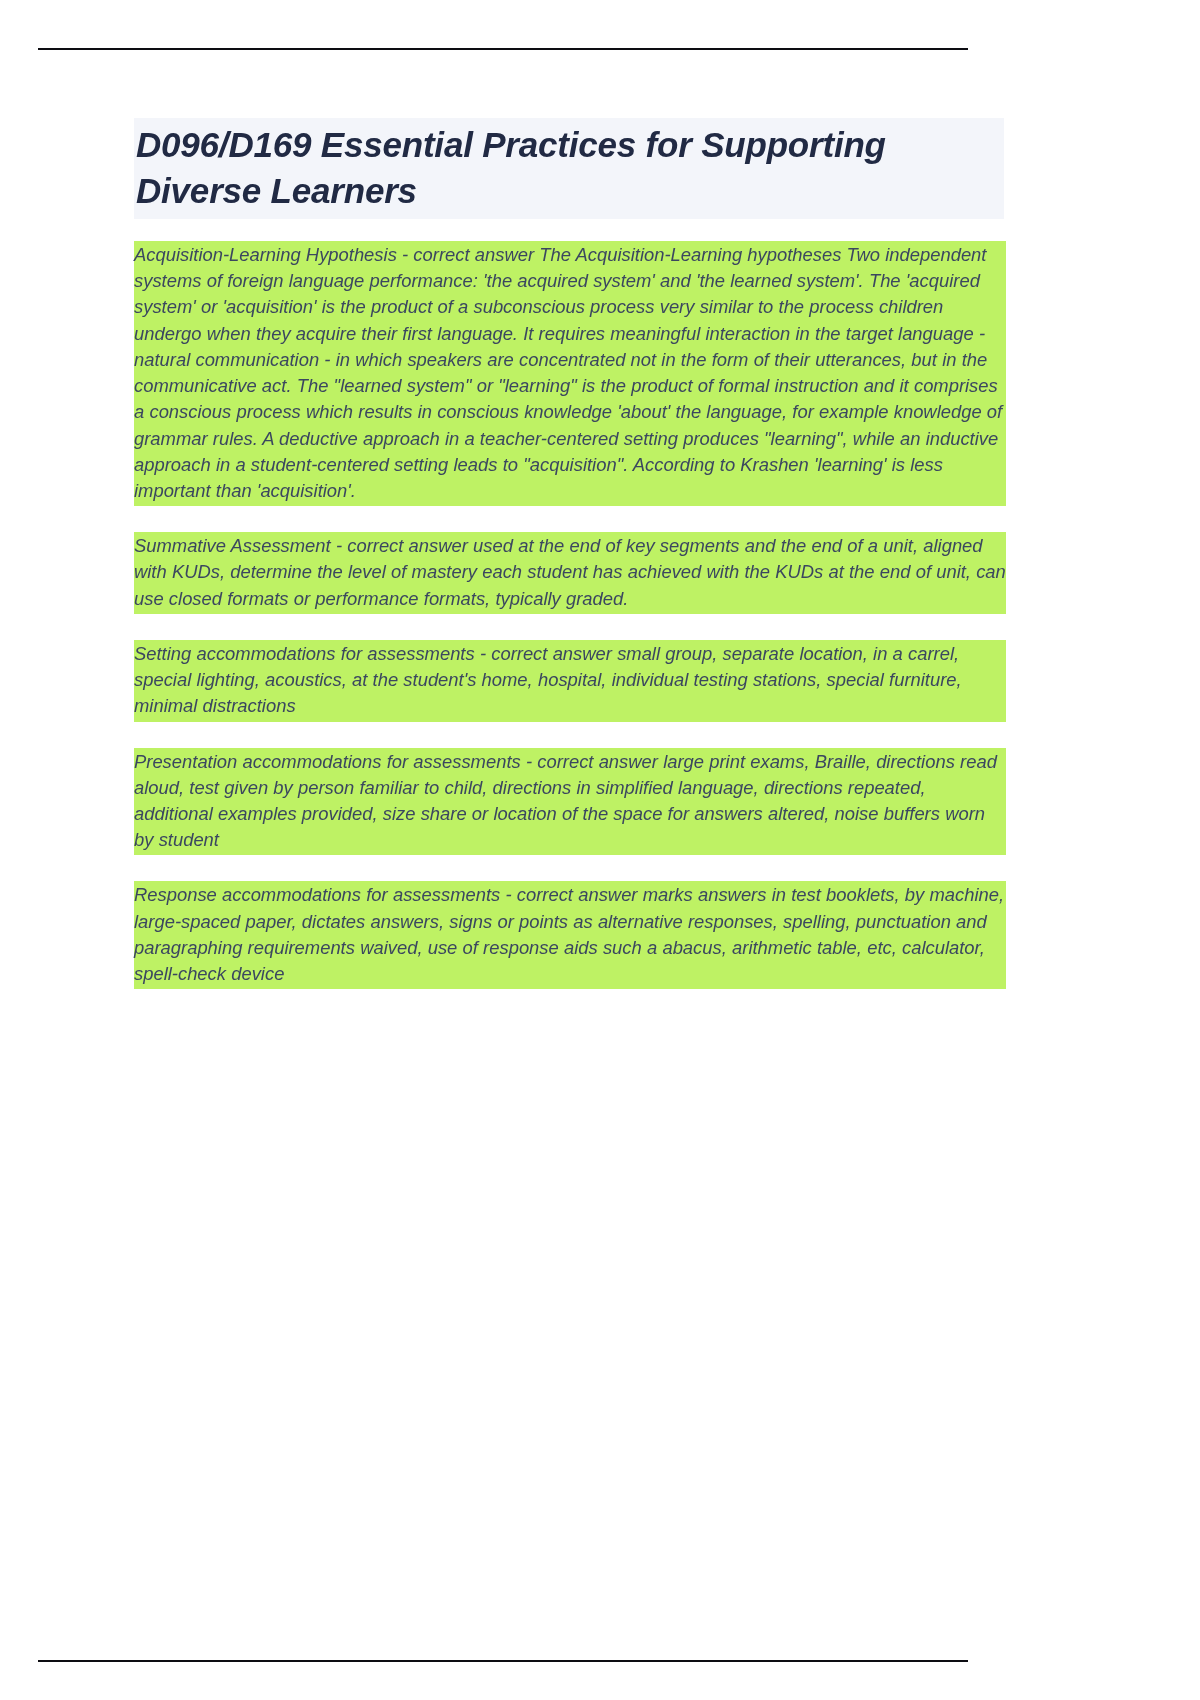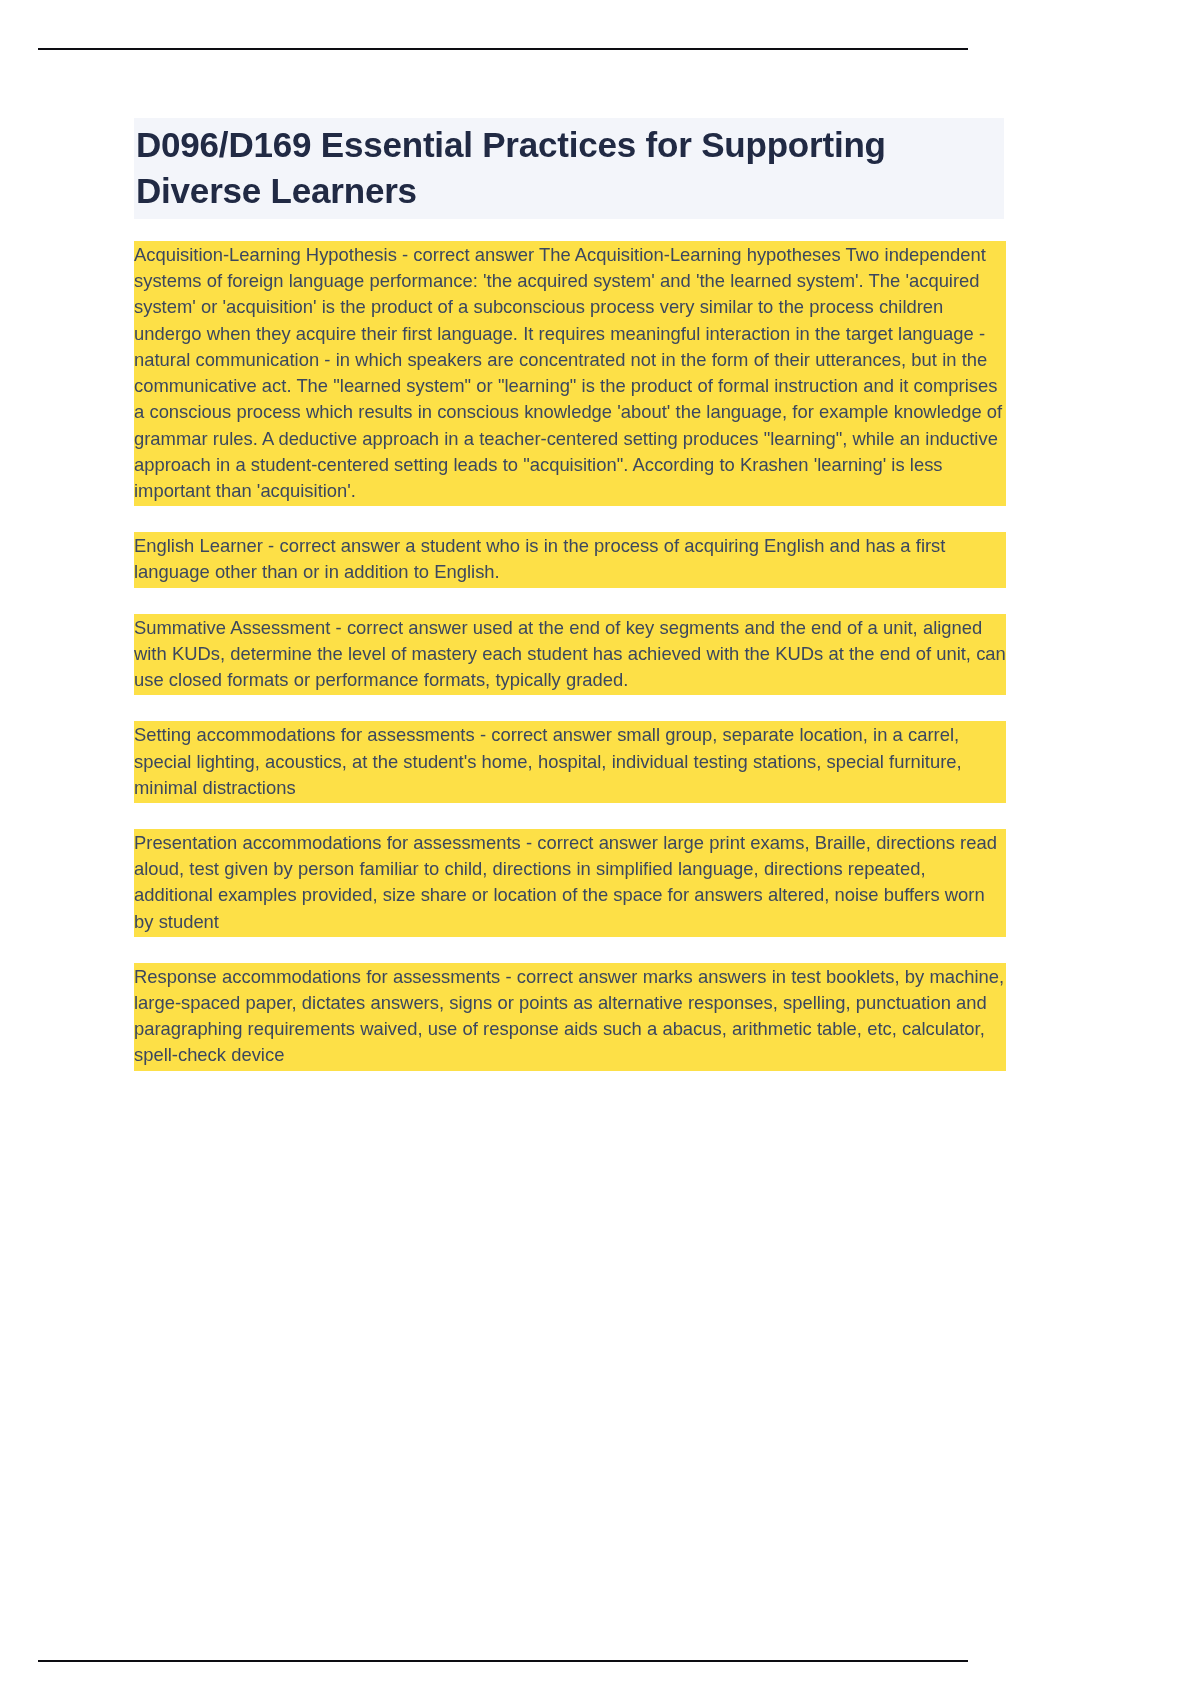--- a/index.html
+++ b/index.html
@@ -13,20 +13,21 @@
     font-family: "Liberation Sans", sans-serif;
     -webkit-font-smoothing: antialiased;
   }
 
   .page {
     position: relative;
     width: 1008px;
     height: 1700px;
     background: #ffffff;
     box-sizing: border-box;
+    font-style: italic;
   }
 
   
   .top-rule {
     position: absolute;
     top: 48px;
     left: 38px;
     right: 40px;
     height: 2px;
     background: #0d0d12;
@@ -61,21 +62,21 @@
     width: 870px;
     padding: 4px 0 6px 2px;
     box-sizing: border-box;
   }
 
   .para {
     margin: 0 0 26px 0;
     font-size: 18.4px;
     line-height: 1.425;
     color: #3b475f;
-    background: #fde047;
+    background: #bef264;
     padding: 1px 0 2px 0;
     text-align: left;
     word-spacing: 0.1px;
   }
 
   .para:last-child {
     margin-bottom: 0;
   }
 
   
@@ -94,21 +95,20 @@
 <div class="page">
 
   <div class="top-rule"></div>
 
   <div class="content">
 
     <h1 class="doc-title">D096/D169 Essential Practices for Supporting Diverse Learners</h1>
 
     <p class="para">Acquisition-Learning Hypothesis - correct  answer  The Acquisition-Learning hypotheses Two independent systems of foreign language performance: 'the acquired system' and 'the learned system'. The 'acquired system' or 'acquisition' is the product of a subconscious process very similar to the process children undergo when they acquire their first language. It requires meaningful interaction in the target language - natural communication - in which speakers are concentrated not in the form of their utterances, but in the communicative act. The "learned system" or "learning" is the product of formal instruction and it comprises a conscious process which results in conscious knowledge 'about' the language, for example knowledge of grammar rules. A deductive approach in a teacher-centered setting produces "learning", while an inductive approach in a student-centered setting leads to "acquisition". According to Krashen 'learning' is less important than 'acquisition'.</p>
 
-    <p class="para">English Learner - correct  answer  a student who is in the process of acquiring English and has a first language other than or in addition to English.</p>
 
 
     <p class="para">Summative Assessment - correct  answer  used at the end of key segments and the end of a unit, aligned with KUDs, determine the level of mastery each student has achieved with the KUDs at the end of unit, can use closed formats or performance formats, typically graded.</p>
 
 
     <p class="para">Setting accommodations for assessments - correct  answer  small group, separate location, in a carrel, special lighting, acoustics, at the student's home, hospital, individual testing stations, special furniture, minimal distractions</p>
 
     <p class="para">Presentation accommodations for assessments - correct  answer  large print exams, Braille, directions read aloud, test given by person familiar to child, directions in simplified language, directions repeated, additional examples provided, size share or location of the space for answers altered, noise buffers worn by student</p>
 
     <p class="para">Response accommodations for assessments - correct  answer  marks answers in test booklets, by machine, large-spaced paper, dictates answers, signs or points as alternative responses, spelling, punctuation and paragraphing requirements waived, use of response aids such a abacus, arithmetic table, etc, calculator, spell-check device</p>

